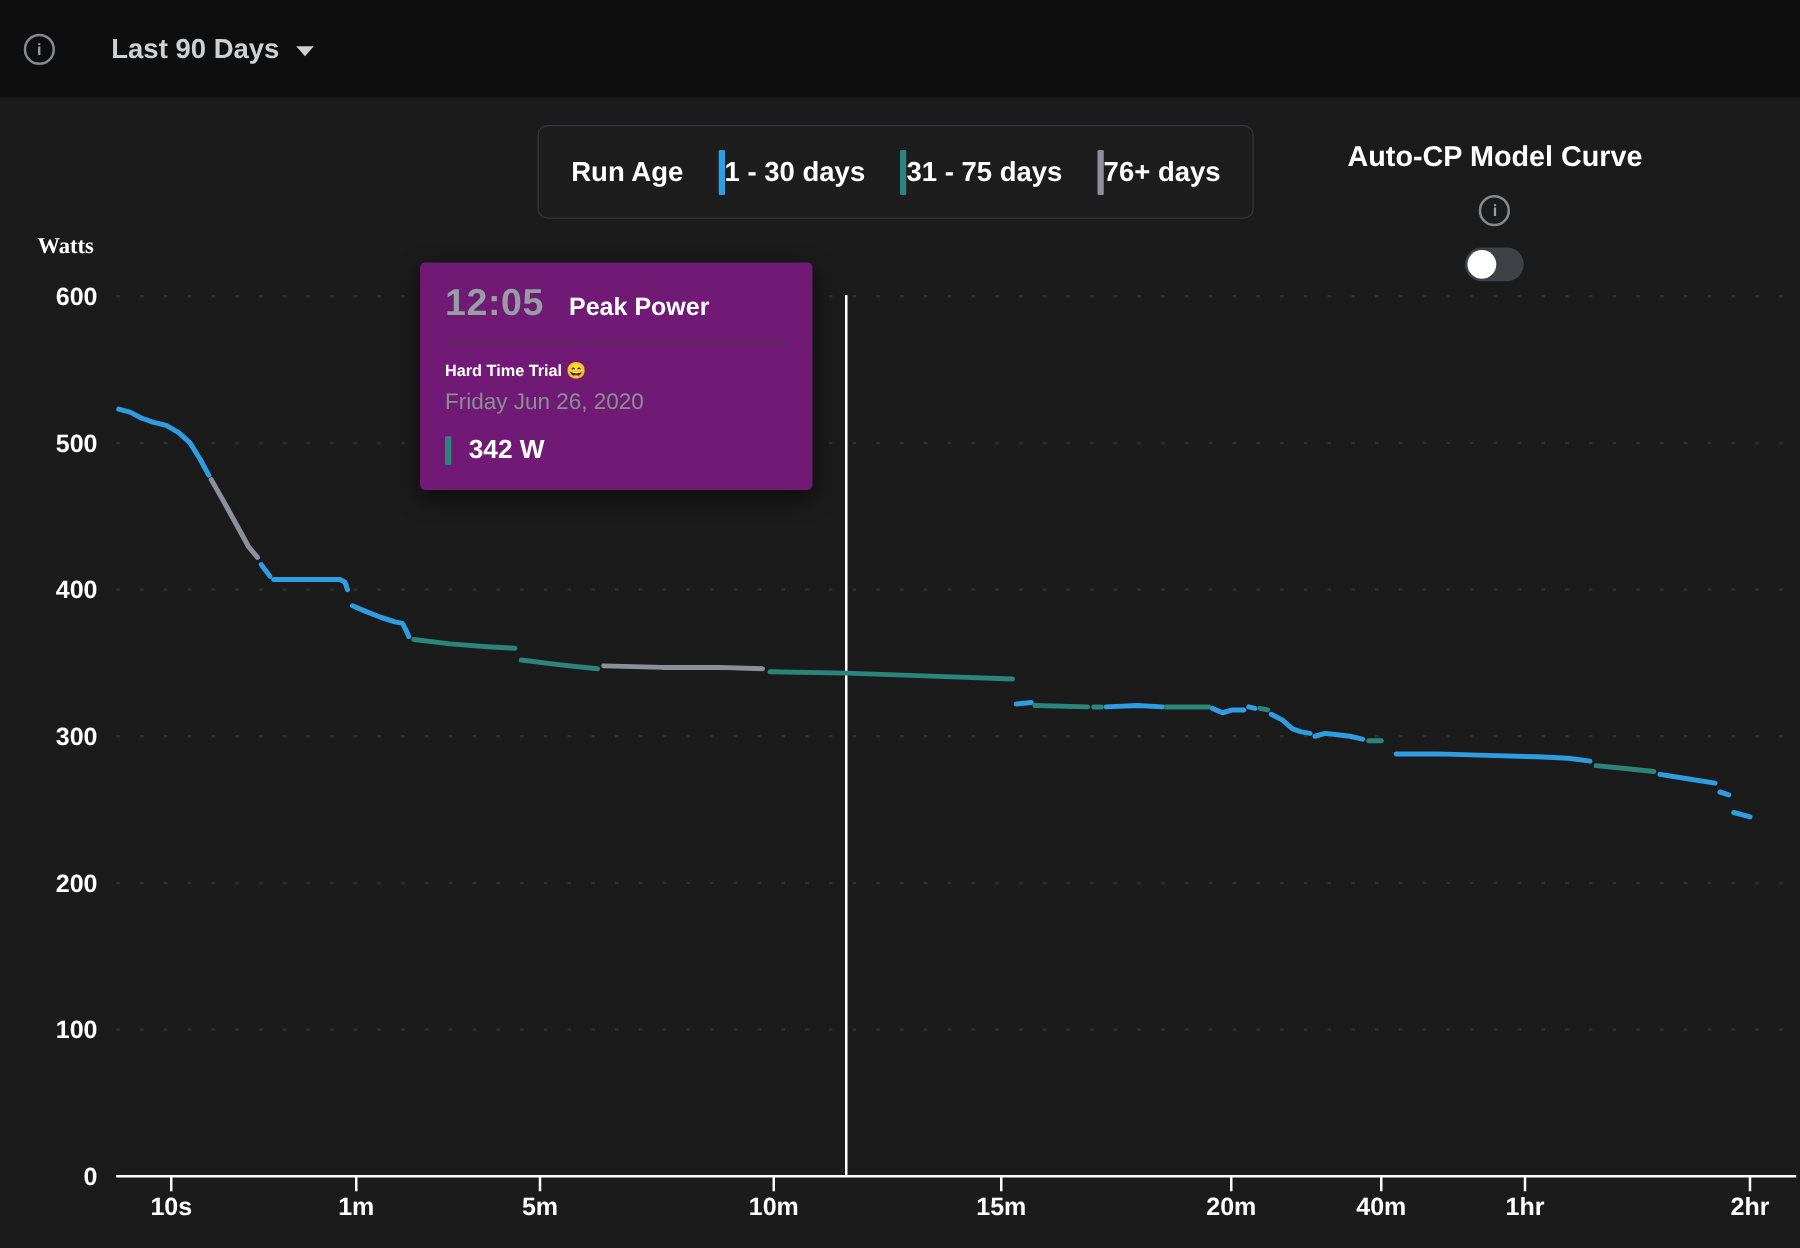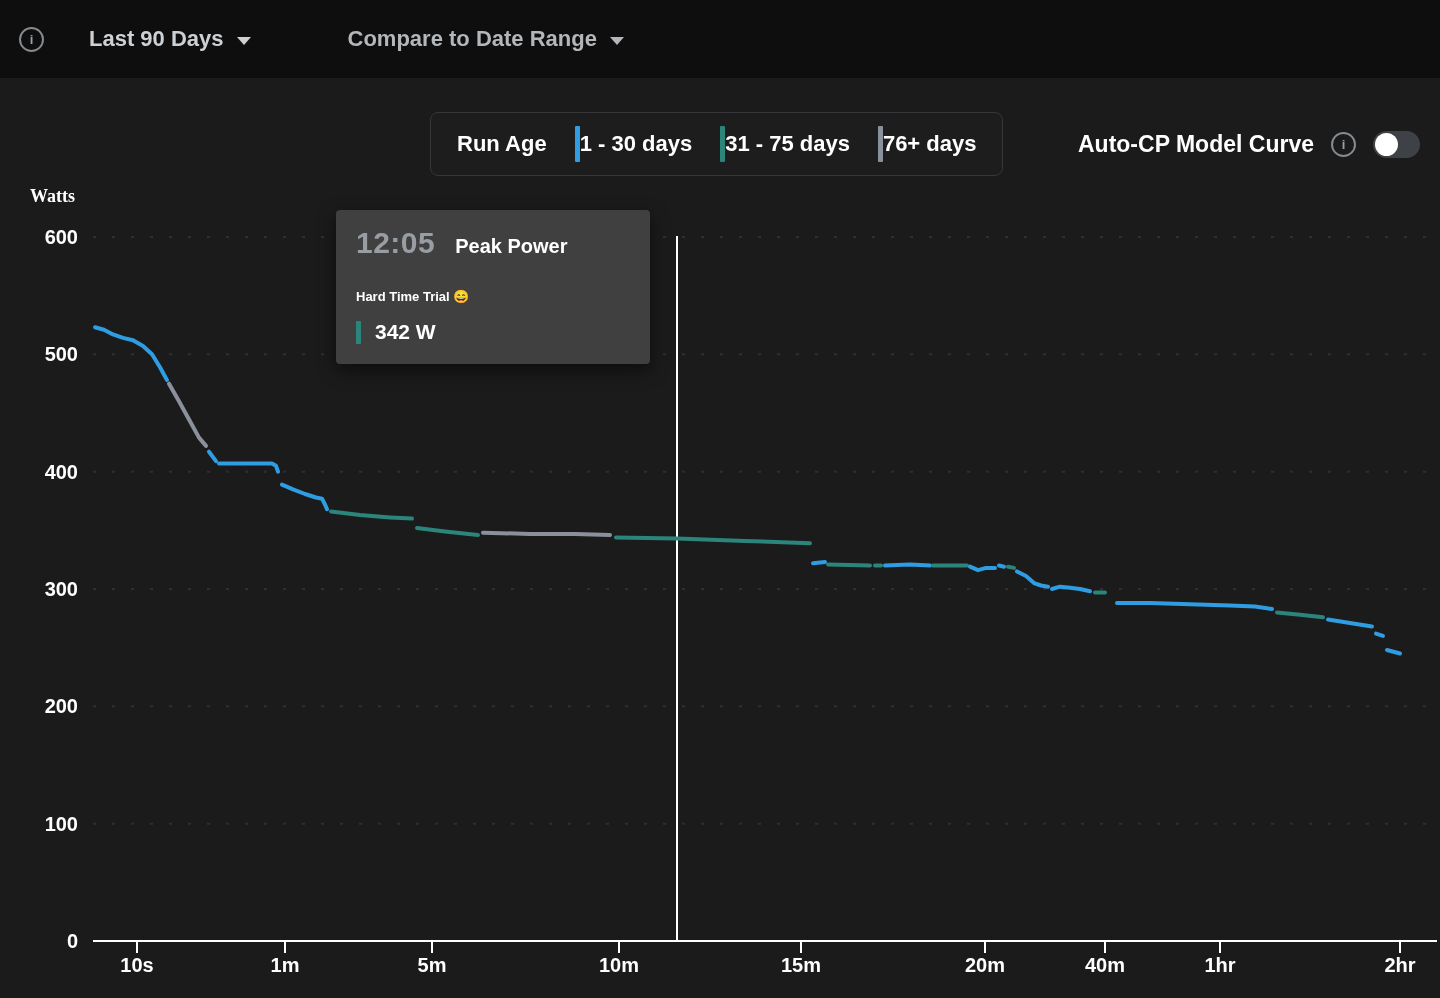--- a/index.html
+++ b/index.html
@@ -20,61 +20,57 @@
     font-size:13px;font-weight:700;color:#9aa0a6;flex:0 0 auto;cursor:pointer;
   }
   .title-info{margin-left:19px;}
   .dropdown{display:flex;align-items:center;gap:13px;font-size:22px;font-weight:600;cursor:pointer;}
   .dd-range{margin-left:45px;color:#ced1d3;}
   .dd-compare{margin-left:97px;color:#b3b7ba;}
   .chevron{width:0;height:0;border-left:7px solid transparent;border-right:7px solid transparent;
     border-top:8px solid currentColor;margin-top:4px;}
   
   .legend{
-    position:absolute;left:430px;top:112px;height:64px;z-index:3;
+    position:absolute;left:430px;top:100px;height:75px;z-index:3;
     border:1px solid #35373a;border-radius:8px;background:#1d1d1e;
     display:flex;align-items:center;padding:0 26px;box-sizing:border-box;gap:28px;
   }
   .legend-title{font-size:22px;font-weight:600;}
   .legend-item{display:flex;align-items:center;font-size:22px;font-weight:600;}
   .legend-bar{width:5px;height:36px;border-radius:1px;background:#888;}
-  .autocp{position:absolute;left:1078px;top:112px;height:64px;display:flex;align-items:center;gap:17px;z-index:3;}
+  .autocp{position:absolute;left:1078px;top:112px;height:64px;display:flex;align-items:center;gap:17px;z-index:3;flex-direction:column;}
   .autocp-label{font-size:23px;font-weight:700;}
   .toggle{width:47px;height:27px;border-radius:14px;background:#3e4145;position:relative;cursor:pointer;flex:0 0 auto;}
   .toggle-knob{position:absolute;left:2px;top:2px;width:23px;height:23px;border-radius:50%;background:#fff;}
   
   .watts-label{position:absolute;left:30px;top:186px;font-size:18px;font-weight:600;z-index:2;font-family:Liberation Serif, serif;}
   #plot{position:absolute;top:0;left:0;z-index:1;}
   
   .tooltip{
     position:absolute;left:336px;top:210px;width:314px;z-index:4;
-    background:#404040;border-radius:4px;padding:16px 20px 20px;box-sizing:border-box;
+    background:#701a75;border-radius:4px;padding:16px 20px 20px;box-sizing:border-box;
     box-shadow:0 6px 18px rgba(0,0,0,.55);
   }
   .tt-head{display:flex;align-items:baseline;gap:20px;}
   .tt-time{font-size:30px;font-weight:700;color:#989da3;letter-spacing:.5px;}
   .tt-type{font-size:20px;font-weight:700;color:#fff;}
   .tt-divider{height:1px;background:#3c3e41;margin:13px 0 15px;}
   .tt-activity{font-size:13px;font-weight:700;color:#fff;}
   .tt-date{font-size:18px;font-weight:500;color:#8b8f93;margin-top:7px;}
   .tt-value-row{display:flex;align-items:center;gap:14px;margin-top:16px;}
   .tt-bar{width:5px;height:23px;border-radius:1px;background:#2b857b;}
   .tt-value{font-size:21px;font-weight:700;}
 </style>
 </head>
 <body>
 
 <div class="header">
   <div class="info-icon title-info">i</div>
   <div class="dropdown dd-range">
     <span>Last 90 Days</span>
-    <span class="chevron"></span>
-  </div>
-  <div class="dropdown dd-compare">
-    <span>Compare to Date Range</span>
     <span class="chevron"></span>
   </div>
 </div>
 
 <div class="legend">
   <span class="legend-title">Run Age</span>
   <div class="legend-item">
     <span class="legend-bar" style="background: rgb(47, 157, 226);"></span>
     <span>1 - 30 days</span>
   </div>
@@ -158,17 +154,18 @@
     <polyline points="1387,650.0 1400,653.5" fill="none" stroke="#2f9de2" stroke-width="4" stroke-linecap="round" stroke-linejoin="round"></polyline>
   </svg>
 
 <div class="tooltip">
   <div class="tt-head">
     <span class="tt-time">12:05</span>
     <span class="tt-type">Peak Power</span>
   </div>
   <div class="tt-divider"></div>
   <div class="tt-activity">Hard Time Trial 😄</div>
+  <div class="tt-date">Friday Jun 26, 2020</div>
   <div class="tt-value-row">
     <span class="tt-bar" style="background: rgb(43, 133, 123);"></span>
     <span class="tt-value">342 W</span>
   </div>
 </div>
 
 </body></html>

